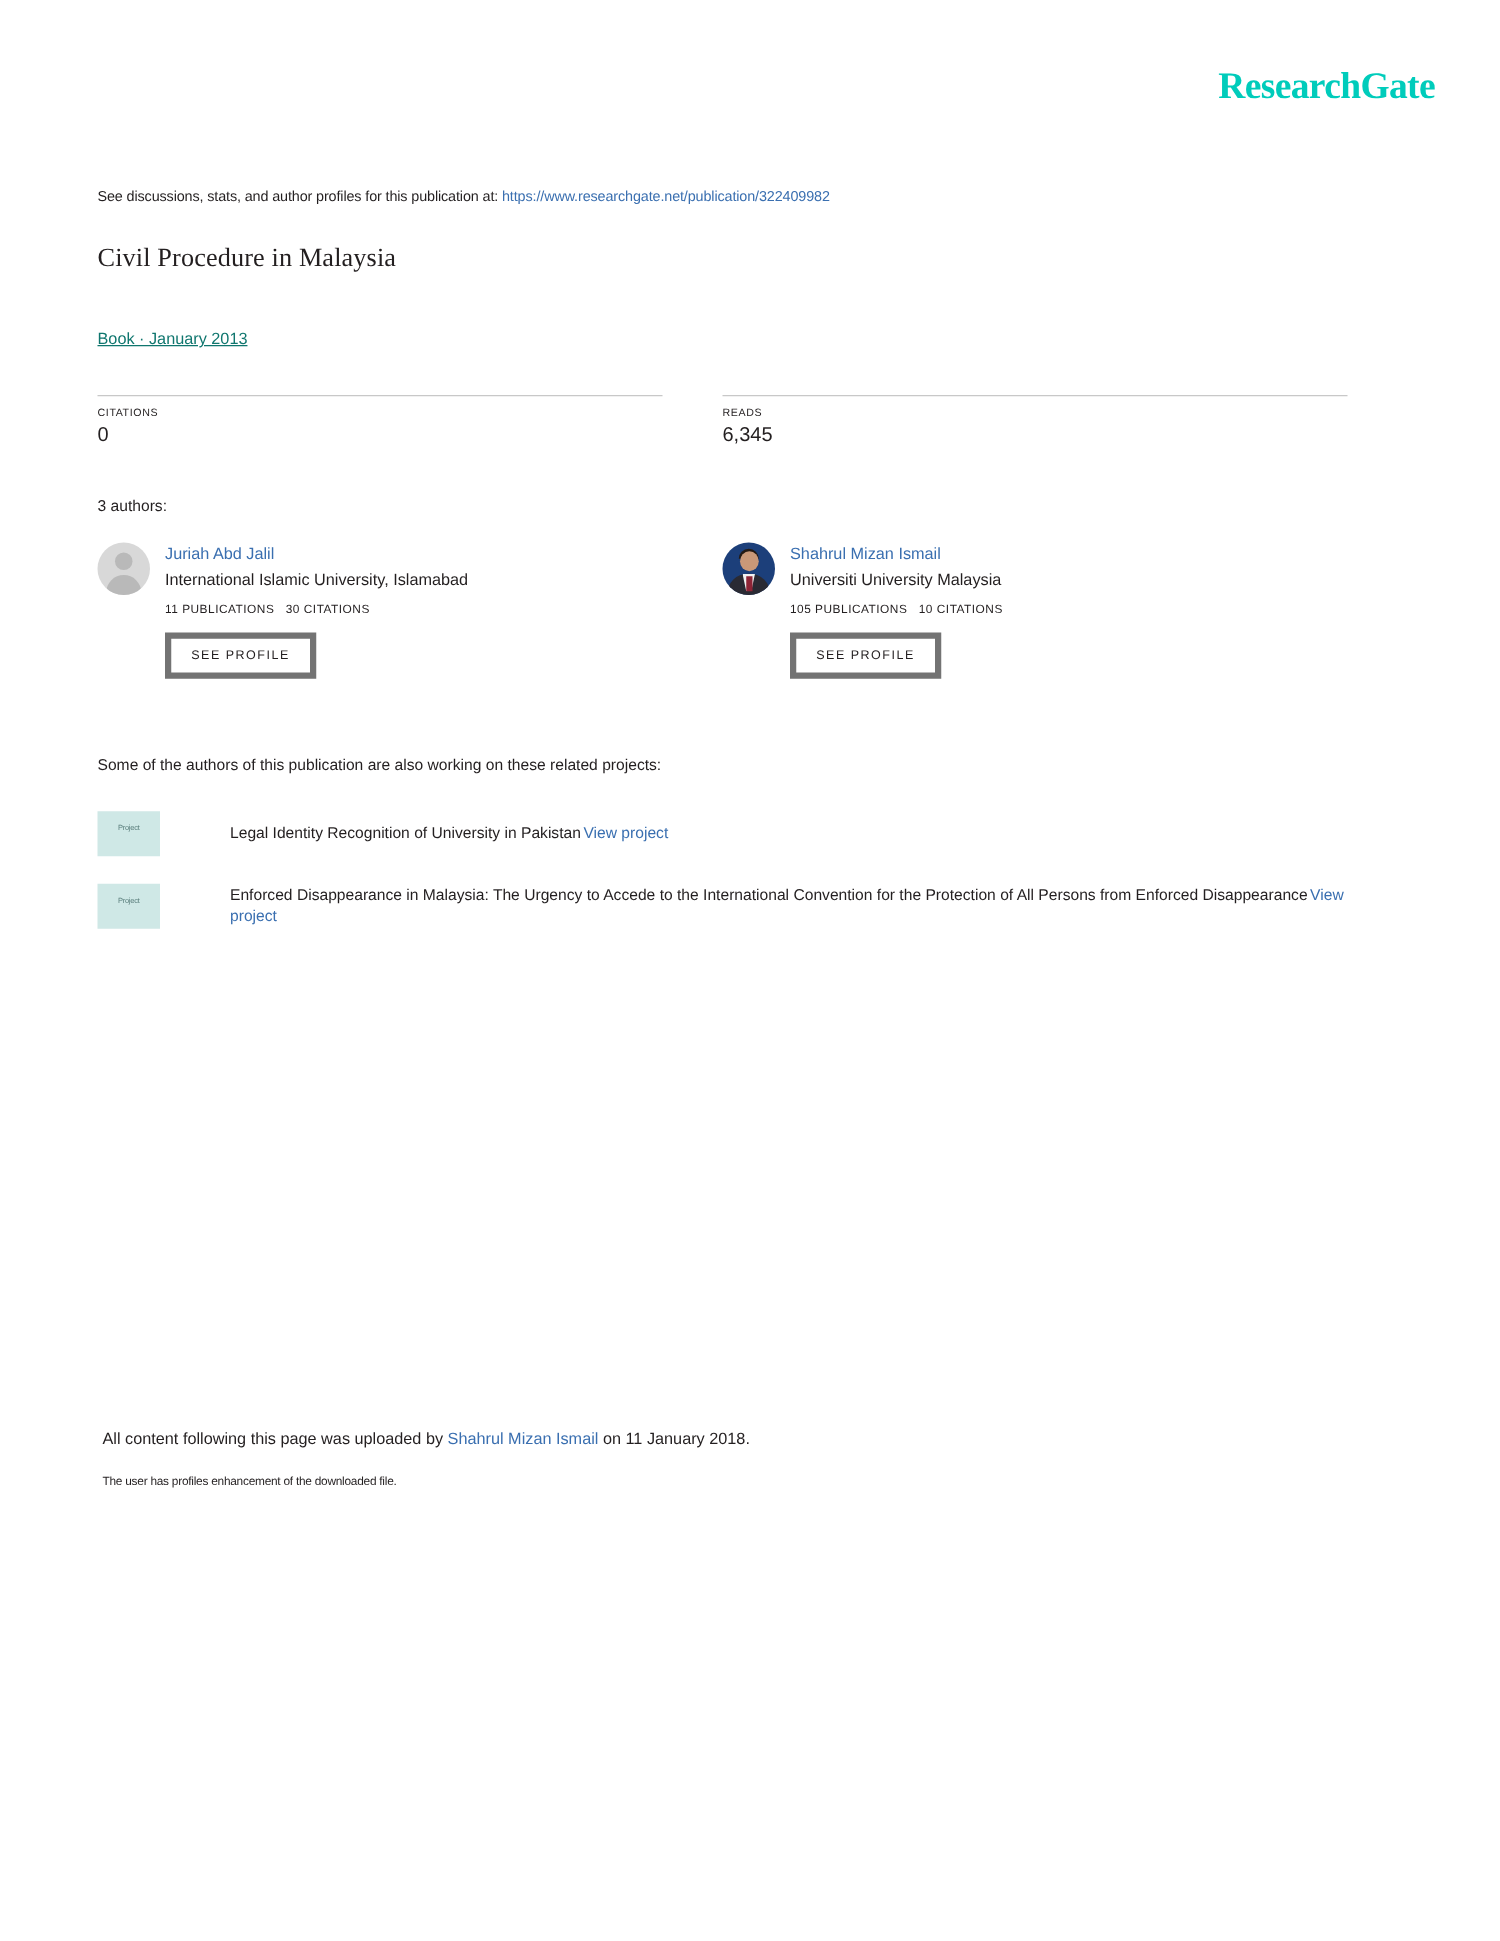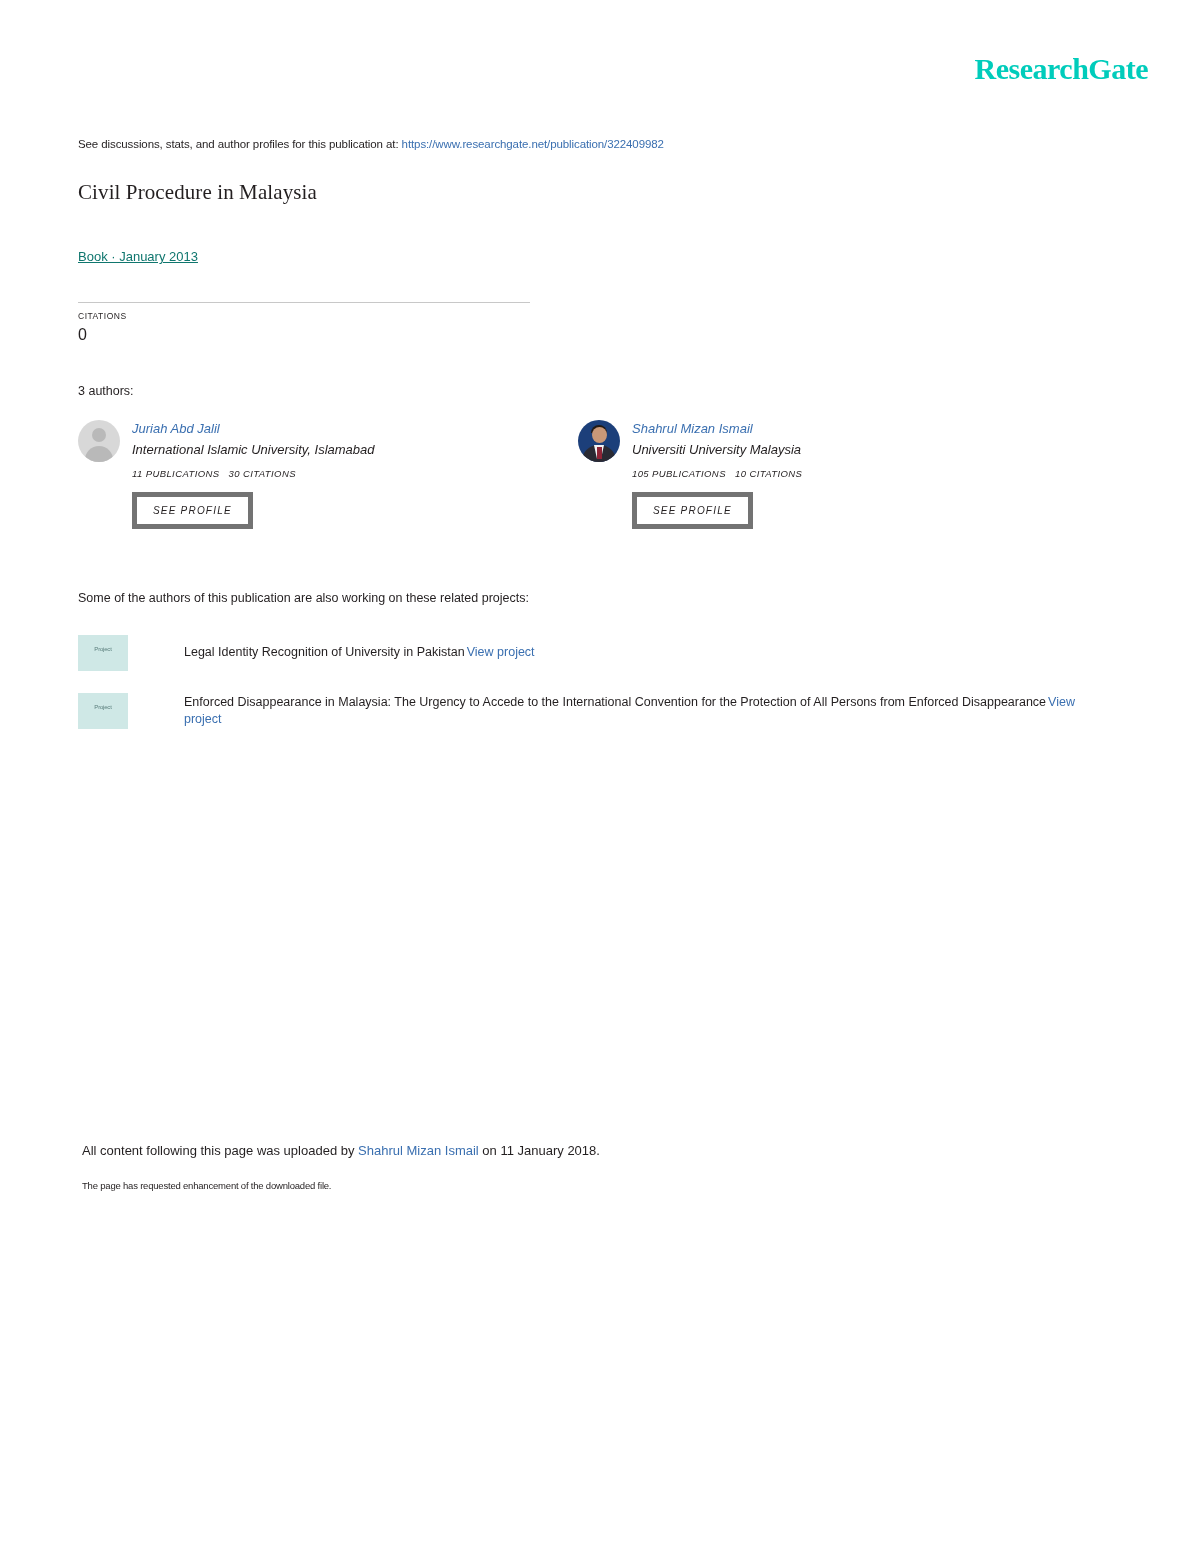--- a/index.html
+++ b/index.html
@@ -26,21 +26,21 @@
     right: 52px;
     font-family: "Liberation Serif", serif;
     font-size: 30px;
     font-weight: bold;
     color: #00ccbb;
     letter-spacing: -0.5px;
   }
   .content {
     position: absolute;
     left: 78px;
-    top: 138px;
+    top: 152px;
     width: 1000px;
   }
   .discussion-line {
     font-size: 11.5px;
     color: #231f20;
     letter-spacing: -0.1px;
     margin-bottom: 30px;
   }
   .discussion-line a {
     color: #3a6fb0;
@@ -92,21 +92,20 @@
     margin-bottom: 22px;
   }
   .authors {
     display: flex;
     width: 100%;
   }
   .author-col {
     width: 50%;
     display: flex;
     box-sizing: border-box;
-    font-style: italic;
   }
   .author-col:first-child {
     padding-right: 48px;
   }
   .avatar {
     width: 42px;
     height: 42px;
     border-radius: 50%;
     flex: 0 0 42px;
     margin-right: 12px;
@@ -283,20 +282,25 @@
 
     <h1 class="pub-title">Civil Procedure in Malaysia</h1>
 
     <div class="pub-meta">Book · January 2013</div>
 
     <div class="stats">
       <div class="stat-col">
         <div class="stat-rule"></div>
         <div class="stat-label">CITATIONS</div>
         <div class="stat-value">0</div>
+      </div>
+      <div class="stat-col">
+        <div class="stat-rule"></div>
+        <div class="stat-label">READS</div>
+        <div class="stat-value">6,345</div>
       </div>
     </div>
 
     <div class="authors-heading">3 authors:</div>
 
     <div class="authors">
 
       <div class="author-col">
         <div class="avatar">
           <div class="head"></div>
@@ -351,16 +355,16 @@
         <span>Enforced Disappearance in Malaysia: The Urgency to Accede to the International Convention for the Protection of All Persons from Enforced Disappearance</span><a href="#">View project</a>
       </div>
     </div>
 
   </div>
 
   <div class="footer">
     <div class="footer-upload">
       <span>All content following this page was uploaded by </span><a href="#">Shahrul Mizan Ismail</a><span> on 11 January 2018.</span>
     </div>
-    <div class="footer-note">The page has requested enhancement of the downloaded file.</div>
+    <div class="footer-note">The user has profiles enhancement of the downloaded file.</div>
   </div>
 
 </div>
 
 </body></html>

